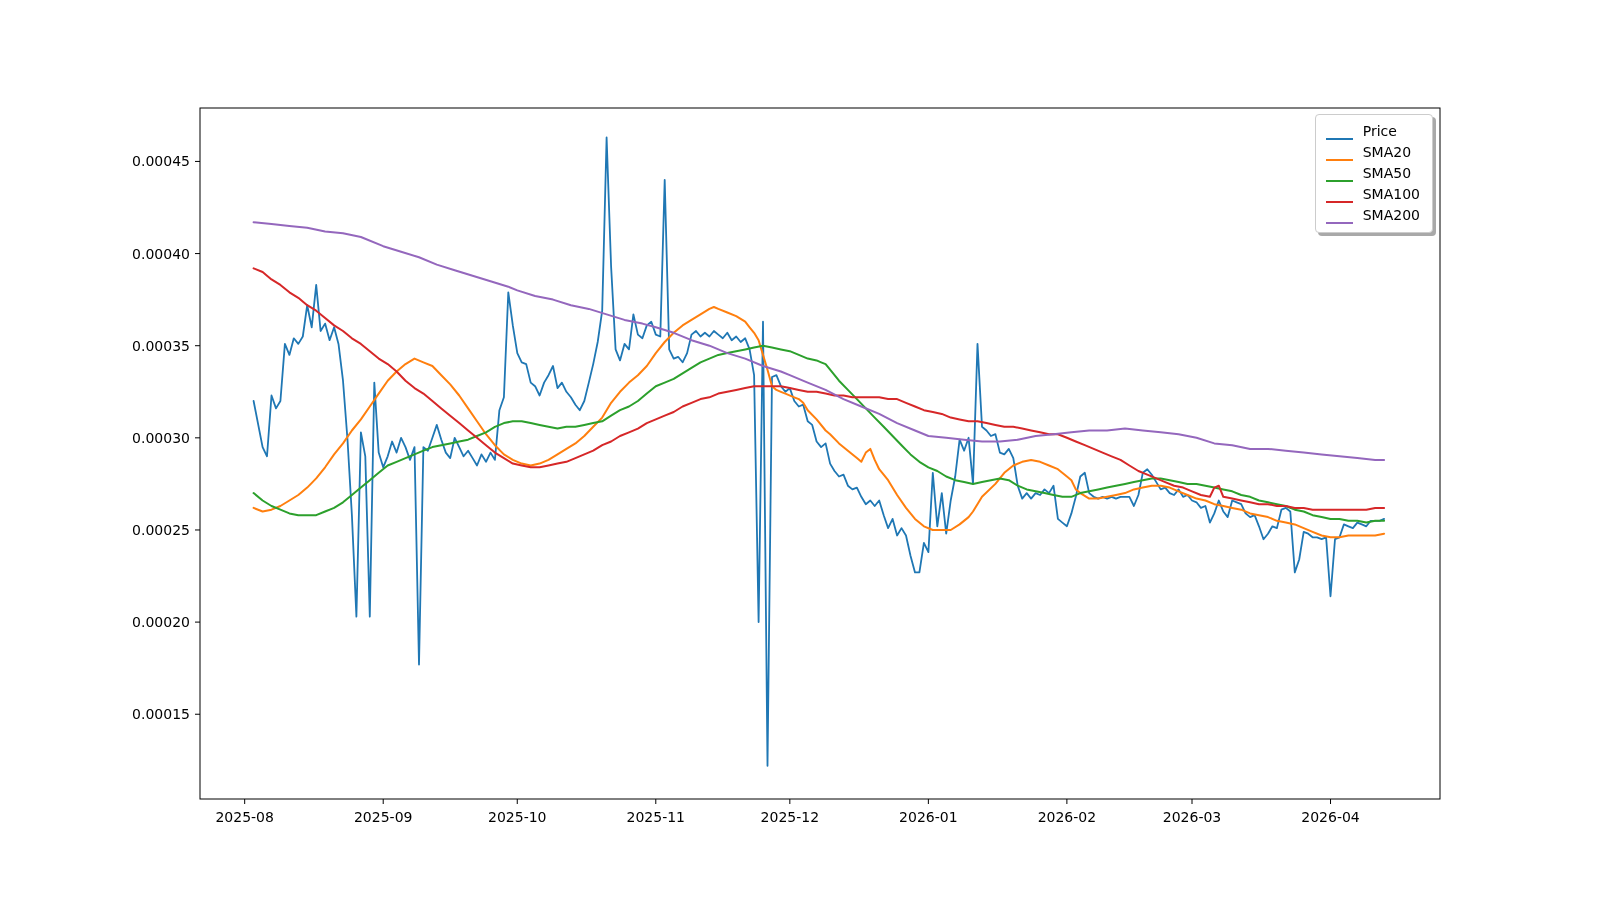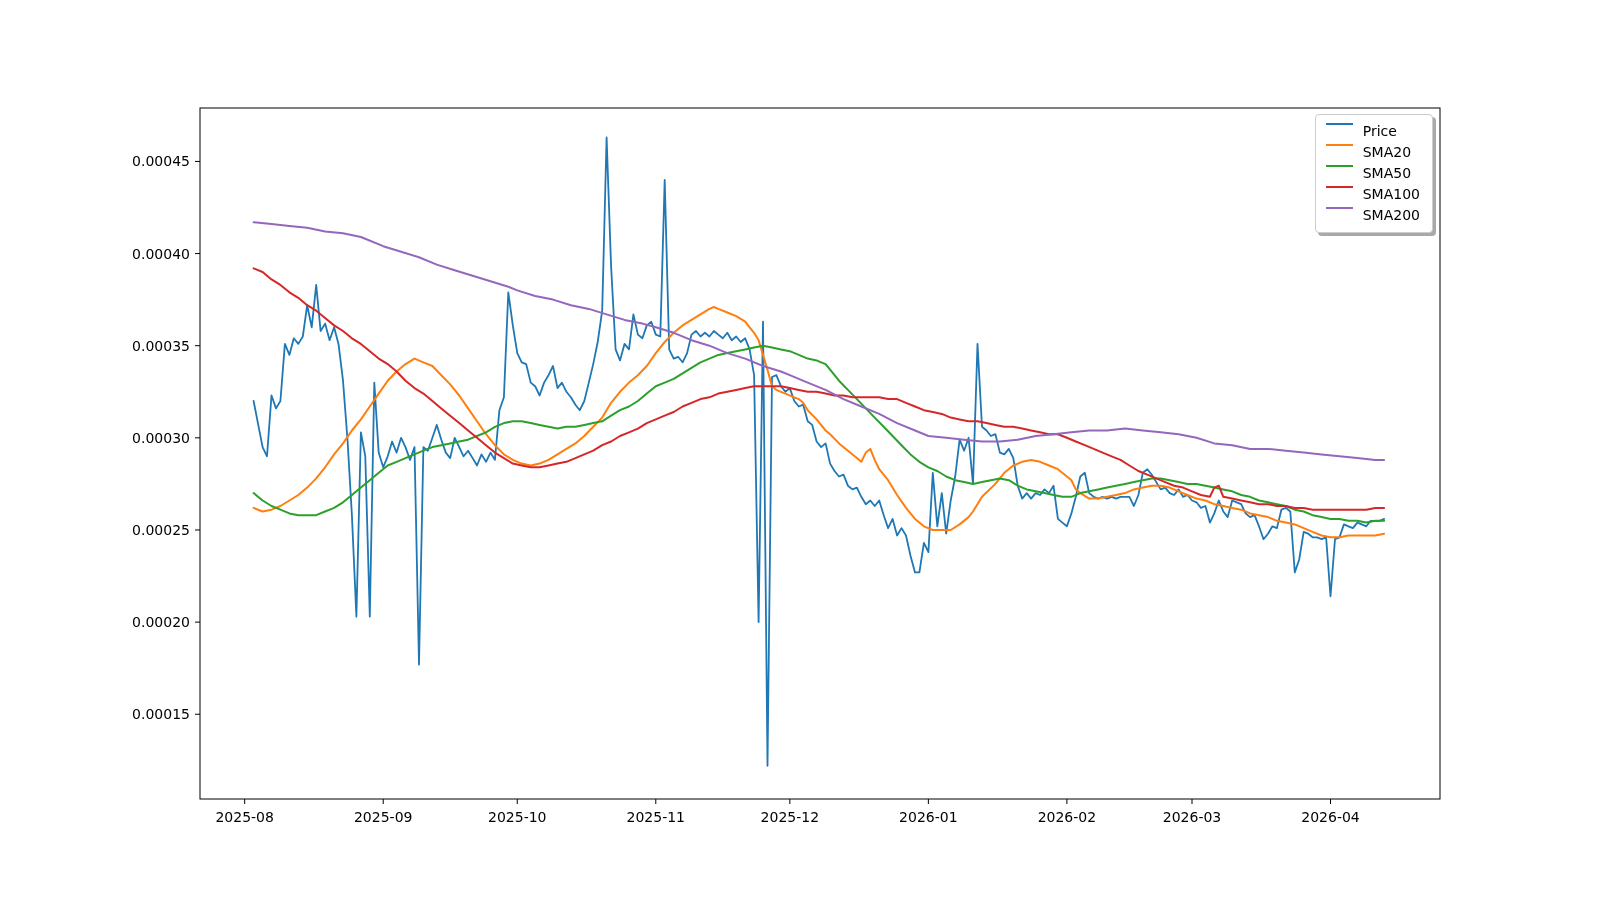--- a/index.html
+++ b/index.html
@@ -19,21 +19,21 @@
     background: #ffffff;
     border: 1px solid #cccccc;
     border-radius: 4px;
     box-shadow: 3px 3px 0 #a9a9a9;
     padding: 8px 12px 8px 10px;
     display: flex;
     flex-direction: column;
     gap: 4px;
     z-index: 5;
   }
-  .legend-entry { display: flex; align-items: flex-start; height: 17px; }
+  .legend-entry { display: flex; align-items: flex-end; height: 17px; }
   .legend-swatch { display: inline-block; width: 27px; height: 2px; margin-right: 10px; flex: 0 0 27px; }
   .legend-label { font-size: 14px; color: #000000; line-height: 17px; white-space: nowrap; }
 </style>
 </head>
 <body>
 
 <div class="figure">
   <svg id="chart-svg" width="1600" height="900" viewBox="0 0 1600 900">
       <rect x="0" y="0" width="1600" height="900" fill="#ffffff"></rect>
       <line x1="195" y1="714.2373333333334" x2="200" y2="714.2373333333334" stroke="#000000" stroke-width="1"></line>

